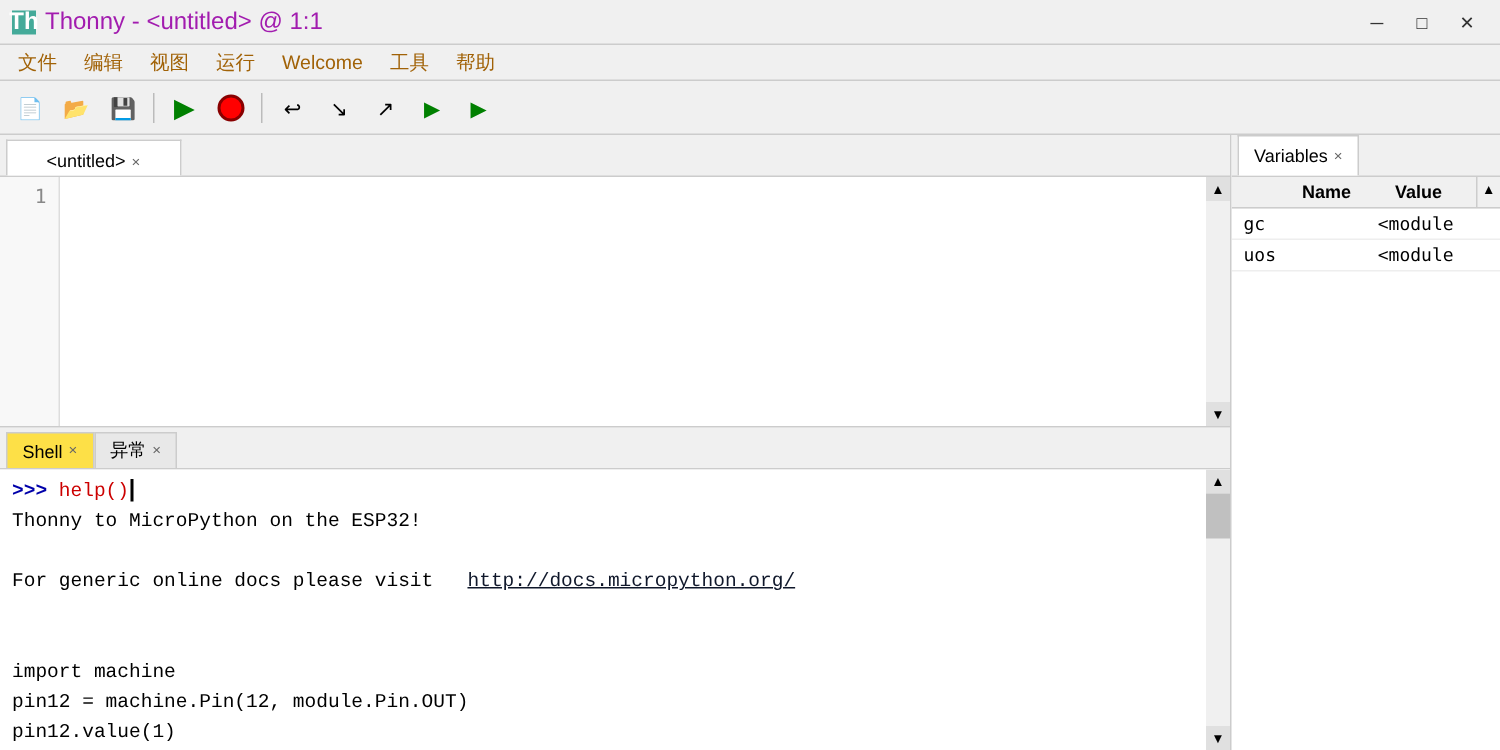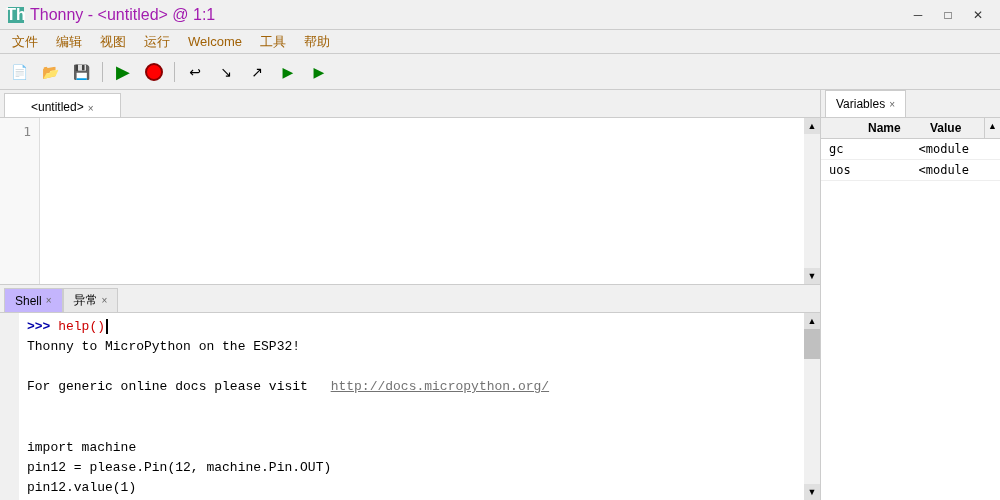--- a/index.html
+++ b/index.html
@@ -39,33 +39,33 @@
     .line-num { padding: 0 8px 0 0; line-height: 1.5; }
     .editor-scroll { flex: 1; overflow: auto; position: relative; }
     .editor-scroll-btn { position: absolute; right: 0; width: 16px; height: 16px; background: #e0e0e0; display: flex; align-items: center; justify-content: center; font-size: 9px; cursor: pointer; }
     .editor-scroll-btn.top { top: 0; }
     .editor-scroll-btn.bottom { bottom: 0; }
     .editor-scrollbar { position: absolute; right: 0; top: 16px; bottom: 16px; width: 16px; background: #f0f0f0; }
 
     
     .shell-area { flex: 1; display: flex; flex-direction: column; overflow: hidden; }
     .shell-tabs { height: 28px; display: flex; align-items: flex-end; background: #f0f0f0; padding-left: 4px; border-bottom: 1px solid #ccc; flex-shrink: 0; }
-    .shell-tab { display: flex; align-items: center; gap: 4px; padding: 3px 10px; border: 1px solid #ccc; border-bottom: none; background: #c4b5fd; font-size: 12px; cursor: pointer; height: 24px; }
+    .shell-tab { display: flex; align-items: center; gap: 4px; padding: 3px 10px; border: 1px solid #ccc; border-bottom: none; background: #fde047; font-size: 12px; cursor: pointer; height: 24px; }
     .shell-tab.inactive { background: #e8e8e8; }
 
-    .shell-content { flex: 1; background: #fff; overflow: hidden; position: relative; display: flex; margin-left: 19px; }
+    .shell-content { flex: 1; background: #fff; overflow: hidden; position: relative; display: flex; }
     .shell-text { flex: 1; padding: 4px 8px; font-family: 'Courier New', monospace; font-size: 13px; overflow: auto; line-height: 1.55; }
     .shell-scrollbar { width: 16px; background: #f0f0f0; display: flex; flex-direction: column; align-items: center; }
     .shell-scroll-btn { width: 16px; height: 16px; background: #e0e0e0; display: flex; align-items: center; justify-content: center; font-size: 9px; cursor: pointer; }
     .shell-scroll-track { flex: 1; background: #f0f0f0; width: 100%; position: relative; }
     .shell-scroll-thumb { width: 100%; height: 30px; background: #c0c0c0; position: absolute; top: 0; }
 
     .prompt { color: #0000aa; font-weight: bold; }
     .cmd { color: #cc0000; }
-    .link { color: #737373; text-decoration: underline; cursor: pointer; padding-left: 15px; }
+    .link { color: #0f172a; text-decoration: underline; cursor: pointer; padding-left: 15px; }
     .code-line { color: #000; }
 
     
     .right-panel { width: 180px; border-left: 1px solid #ccc; display: flex; flex-direction: column; overflow: hidden; background: #fff; }
     .var-tabs { height: 28px; display: flex; align-items: flex-end; background: #f0f0f0; padding-left: 4px; border-bottom: 1px solid #ccc; }
     .var-tab { display: flex; align-items: center; gap: 4px; padding: 3px 10px; border: 1px solid #ccc; border-bottom: none; background: #fff; font-size: 12px; height: 27px; }
     .var-tab-close { font-size: 10px; color: #666; cursor: pointer; }
 
     .var-table { flex: 1; overflow: hidden; display: flex; flex-direction: column; }
     .var-header { display: flex; background: #f0f0f0; border-bottom: 1px solid #ccc; font-weight: bold; font-size: 12px; flex-shrink: 0; padding-left: 39px; }
@@ -155,21 +155,21 @@
         <div class="shell-text">
           <div>
             <span class="prompt">&gt;&gt;&gt;</span><span class="cmd"> help()</span><span style="border-left:2px solid #000; margin-left:1px;">&nbsp;</span>
           </div>
           <div class="code-line">Thonny to MicroPython on the ESP32!</div>
           <div class="code-line">&nbsp;</div>
           <div class="code-line">For generic online docs please visit <a class="link">http://docs.micropython.org/</a></div>
           <div class="code-line">&nbsp;</div>
           <div class="code-line">&nbsp;</div>
           <div class="code-line">import machine</div>
-          <div class="code-line">pin12 = please.Pin(12, machine.Pin.OUT)</div>
+          <div class="code-line">pin12 = machine.Pin(12, module.Pin.OUT)</div>
           <div class="code-line">pin12.value(1)</div>
 
         </div>
         <div class="shell-scrollbar">
           <div class="shell-scroll-btn">▲</div>
           <div class="shell-scroll-track">
             <div class="shell-scroll-thumb"></div>
           </div>
           <div class="shell-scroll-btn">▼</div>
         </div>

